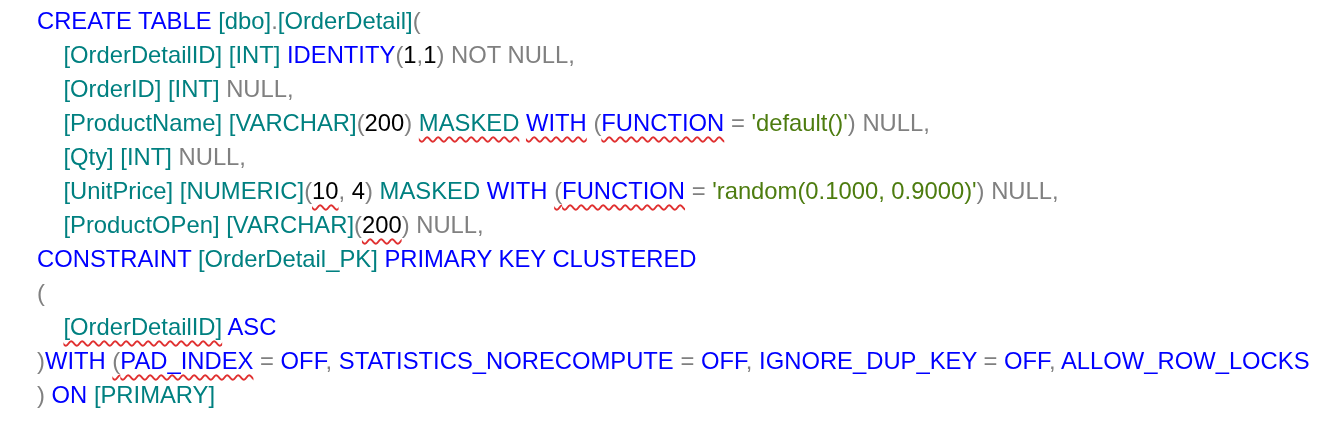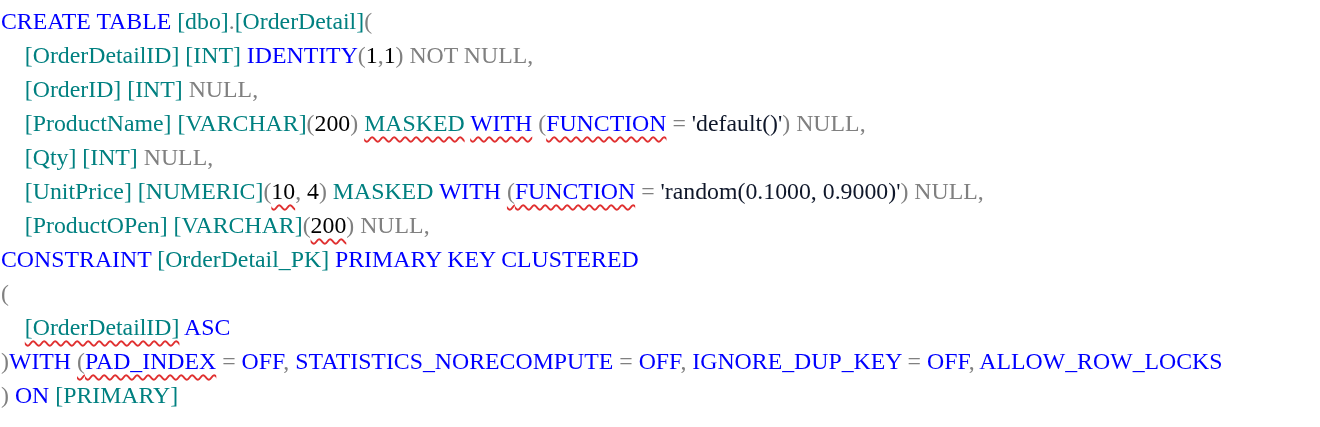--- a/index.html
+++ b/index.html
@@ -1,29 +1,30 @@
 <!DOCTYPE html>
 <html><head>
   <meta charset="utf-8">
   <style>
     html, body { margin: 0; padding: 0; background: #ffffff; }
     body { width: 1320px; height: 427px; overflow: hidden; position: relative; }
     .editor {
       position: absolute; left: 1px; top: 4px;
-      font-family: Liberation Serif, serif;
+      font-family: Liberation Sans, sans-serif;
       font-size: 23.8px;
       line-height: 34px;
       white-space: pre;
       color: #000000;
+      padding-left: 36px;
     }
     .line { height: 34px; }
     .kw   { color: #0000ff; }      
     .id   { color: #008080; }      
     .gr   { color: #808080; }      
-    .str  { color: #0f172a; }      
+    .str  { color: #4d7c0f; }      
     .num  { color: #000000; }      
     .sq {
       text-decoration: underline wavy #e03030;
       text-decoration-thickness: 1.5px;
       text-underline-offset: 5px;
     }
   </style>
 </head>
 <body>
 

